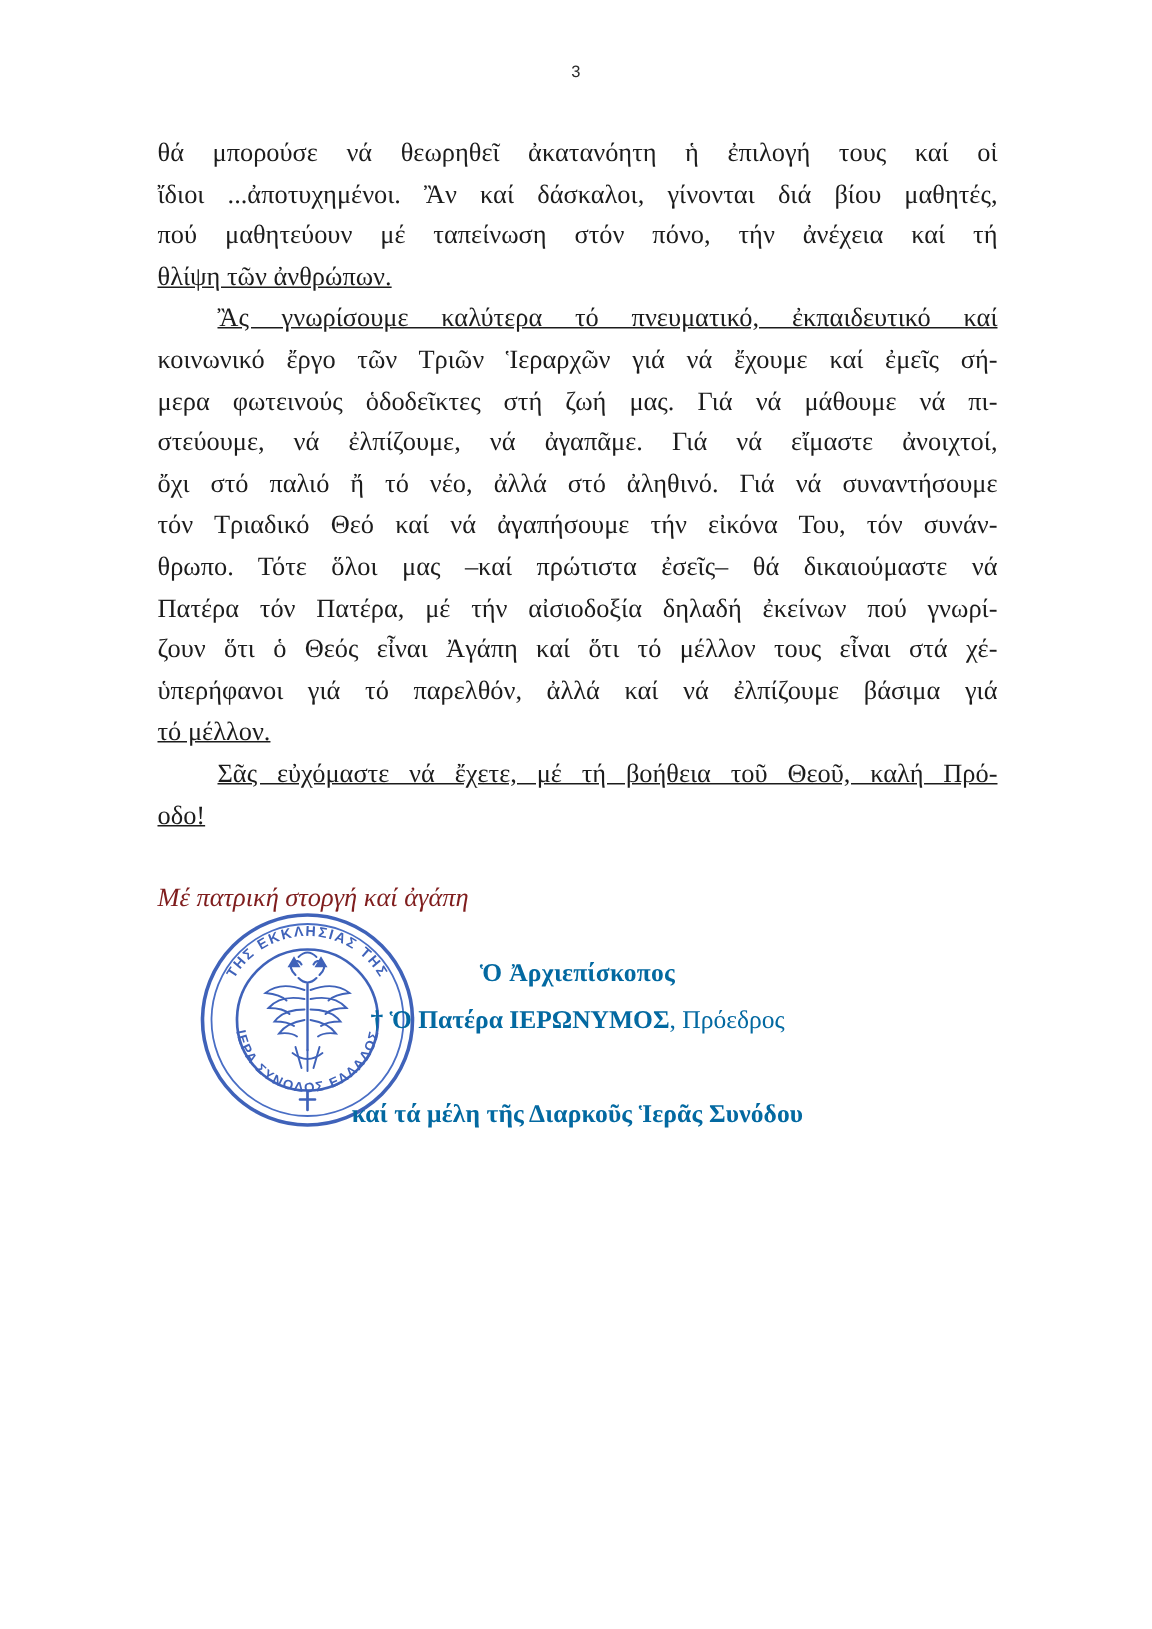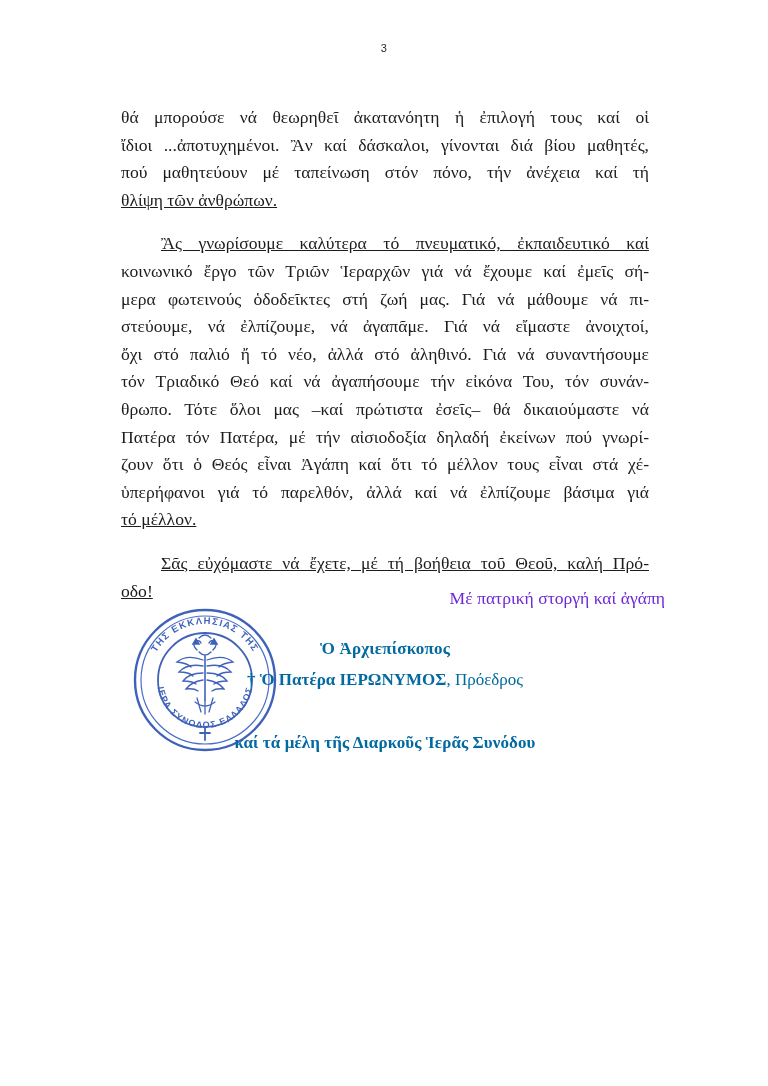--- a/index.html
+++ b/index.html
@@ -35,21 +35,21 @@
 
   
   .textblock {
     position: absolute;
     left: 105px;
     top: 88px;
     width: 560px;
   }
 
   .para {
-    margin: 16px;
+    margin: 0;
     text-align: justify;
     text-justify: inter-word;
     font-size: 17.6px;
     line-height: 27.6px;
     color: #1c1c1c;
     -webkit-font-smoothing: antialiased;
   }
 
   .para + .para {
     margin-top: 0;
@@ -70,24 +70,25 @@
     text-indent: 40px;
     text-decoration: underline;
   }
 
   
   .closing {
     position: absolute;
     left: 105px;
     top: 585px;
     width: 560px;
-    text-align: right;
+    text-align: left;
     font-size: 17.6px;
     line-height: 27.6px;
-    color: #6d28d9;
+    color: #7f1d1d;
+    font-style: italic;
   }
 
   .signature {
     position: absolute;
     left: 105px;
     top: 634px;
     width: 560px;
     text-align: center;
   }
 

